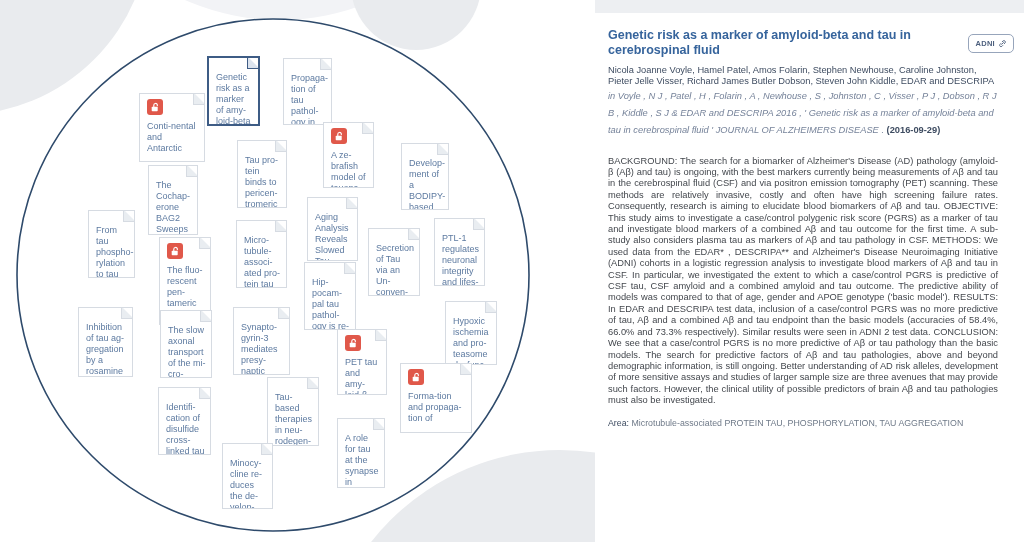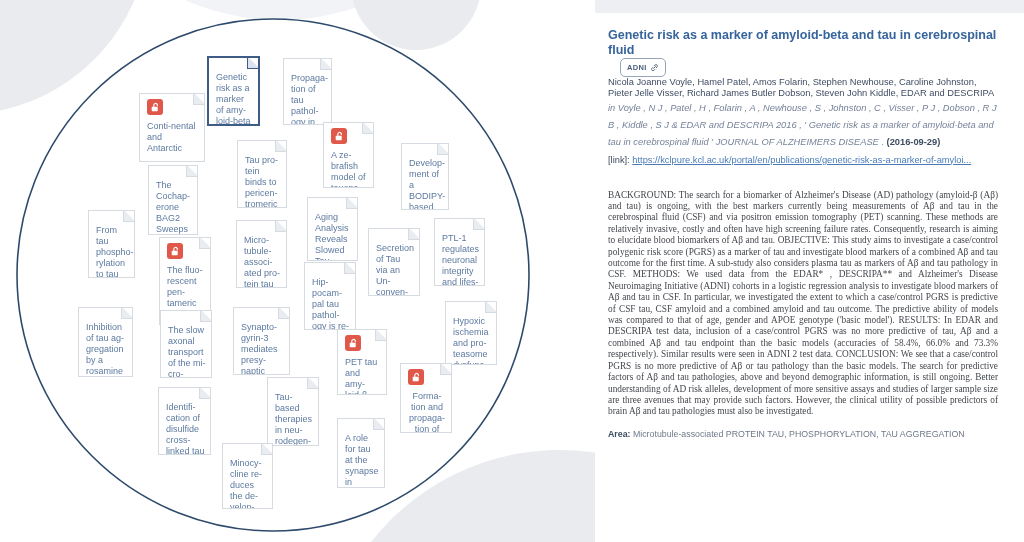--- a/index.html
+++ b/index.html
@@ -39,42 +39,41 @@
     margin:1px 0 6px 0;display:flex;align-items:center;justify-content:center;
   }
   .card .card-title{display:block;}
   .card.no-badge .card-title{padding-top:10px;}
   
   #detail-panel{
     position:absolute;left:595px;top:13px;width:429px;height:529px;
     background:#ffffff;box-sizing:border-box;
     padding:15px 26px 0 13px;
   }
-  .title-row{display:flex;align-items:flex-start;flex-direction:column;}
+  .title-row{display:flex;align-items:center;}
   .paper-title{
     color:#36649c;font-weight:bold;font-size:12.5px;line-height:15px;flex:1;
   }
   .link-btn{
     margin-left:12px;margin-right:-16px;flex:none;
     border:1px solid #97a5bb;border-radius:5px;background:#fff;
     color:#4c5f7d;font-size:7.5px;font-weight:bold;letter-spacing:.3px;
     padding:4px 6px;display:flex;align-items:center;gap:3px;cursor:pointer;
   }
-  .authors{font-size:9.3px;color:#3e4c61;line-height:10.8px;}
+  .authors{font-size:9.3px;color:#3e4c61;line-height:10.8px;margin-top:7px;}
   .citation{font-size:9.3px;color:#76839a;font-style:italic;line-height:17px;margin-top:1px;}
   .citation .date{font-style:normal;font-weight:bold;color:#3e4c61;}
   .link-line{font-size:9.3px;color:#3e4c61;margin-top:4px;}
   .link-line a{color:#4a7bb7;text-decoration:underline;cursor:pointer;}
   .abstract{
-    margin-top:25px;font-size:9.3px;color:#43474d;line-height:11.4px;
+    margin-top:17px;font-size:9.3px;color:#43474d;line-height:11.4px;
     text-align:justify;
-    font-family:Liberation Serif, serif;
   }
   .area-line{margin-top:11px;font-size:8.8px;color:#6e7988;}
-  .area-line .area-label{font-weight:bold;color:#3e4c61;text-align:center;}
+  .area-line .area-label{font-weight:normal;color:#3e4c61;text-align:center;}
 </style>
 </head>
 <body>
 
 <div id="viz-canvas">
 
   <div class="blob dark" style="left:-230px;top:-265px;width:380px;height:380px;"></div>
   <div class="blob light" style="left:44px;top:-452px;width:472px;height:472px;"></div>
   <div class="blob dark" style="left:351px;top:-80px;width:130px;height:130px;"></div>
   <div class="blob dark" style="left:320px;top:450px;width:480px;height:480px;"></div>
@@ -191,21 +190,21 @@
       <div class="card" style="left: 337px; top: 329px; width: 50px; height: 66px;">
     <span class="fold"></span>
     <span class="oa-badge">
       <svg width="12" height="12" viewBox="0 0 16 16">
         <path d="M6.4 8 L6.4 5.4 A2.4 2.4 0 0 1 11.1 5 L11.1 6.2" fill="none" stroke="#ffffff" stroke-width="1.5" stroke-linecap="round"></path>
         <rect x="3.6" y="7.6" width="8" height="6" rx="1" fill="#ffffff"></rect>
       </svg>
     </span>
     <span class="card-title">PET tau and amy-loid-β burden</span>
   </div>
-      <div class="card" style="left: 400px; top: 363px; width: 52px; height: 70px; text-align: center;">
+      <div class="card" style="left: 400px; top: 363px; width: 72px; height: 70px;">
     <span class="fold"></span>
     <span class="oa-badge">
       <svg width="12" height="12" viewBox="0 0 16 16">
         <path d="M6.4 8 L6.4 5.4 A2.4 2.4 0 0 1 11.1 5 L11.1 6.2" fill="none" stroke="#ffffff" stroke-width="1.5" stroke-linecap="round"></path>
         <rect x="3.6" y="7.6" width="8" height="6" rx="1" fill="#ffffff"></rect>
       </svg>
     </span>
     <span class="card-title">Forma-tion and propaga-tion of</span>
   </div>
       <div class="card no-badge" style="left: 267px; top: 377px; width: 52px; height: 69px;">
@@ -236,16 +235,15 @@
     <div class="paper-title">Genetic risk as a marker of amyloid-beta and tau in cerebrospinal fluid</div>
     <button class="link-btn">
       <span>ADNI</span>
       <svg width="9" height="9" viewBox="0 0 16 16">
         <path d="M6.5 9.5 L9.8 6.2 M5 8 L3.4 9.6 a2.5 2.5 0 0 0 3.5 3.5 L8.5 11.5 M11 8.5 L12.6 6.9 a2.5 2.5 0 0 0 -3.5 -3.5 L7.5 4.9" fill="none" stroke="#4c5f7d" stroke-width="1.6" stroke-linecap="round"></path>
       </svg>
     </button>
   </div>
   <div class="authors">Nicola Joanne Voyle, Hamel Patel, Amos Folarin, Stephen Newhouse, Caroline Johnston, Pieter Jelle Visser, Richard James Butler Dobson, Steven John Kiddle, EDAR and DESCRIPA</div>
   <div class="citation"><span>in Voyle , N J , Patel , H , Folarin , A , Newhouse , S , Johnston , C , Visser , P J , Dobson , R J B , Kiddle , S J &amp; EDAR and DESCRIPA 2016 , ' Genetic risk as a marker of amyloid-beta and tau in cerebrospinal fluid ' JOURNAL OF ALZHEIMERS DISEASE . </span><span class="date">(2016-09-29)</span></div>
-  <div class="link-line"><span>[link]: </span><a>https://kclpure.kcl.ac.uk/portal/en/publications/genetic-risk-as-a-marker-of-amyloi...</a></div>
   <div class="abstract">BACKGROUND: The search for a biomarker of Alzheimer's Disease (AD) pathology (amyloid-β (Aβ) and tau) is ongoing, with the best markers currently being measurements of Aβ and tau in the cerebrospinal fluid (CSF) and via positron emission tomography (PET) scanning. These methods are relatively invasive, costly and often have high screening failure rates. Consequently, research is aiming to elucidate blood biomarkers of Aβ and tau. OBJECTIVE: This study aims to investigate a case/control polygenic risk score (PGRS) as a marker of tau and investigate blood markers of a combined Aβ and tau outcome for the first time. A sub-study also considers plasma tau as markers of Aβ and tau pathology in CSF. METHODS: We used data from the EDAR* , DESCRIPA** and Alzheimer's Disease Neuroimaging Initiative (ADNI) cohorts in a logistic regression analysis to investigate blood markers of Aβ and tau in CSF. In particular, we investigated the extent to which a case/control PGRS is predictive of CSF tau, CSF amyloid and a combined amyloid and tau outcome. The predictive ability of models was compared to that of age, gender and APOE genotype ('basic model'). RESULTS: In EDAR and DESCRIPA test data, inclusion of a case/control PGRS was no more predictive of tau, Aβ and a combined Aβ and tau endpoint than the basic models (accuracies of 58.4%, 66.0% and 73.3% respectively). Similar results were seen in ADNI 2 test data. CONCLUSION: We see that a case/control PGRS is no more predictive of Aβ or tau pathology than the basic models. The search for predictive factors of Aβ and tau pathologies, above and beyond demographic information, is still ongoing. Better understanding of AD risk alleles, development of more sensitive assays and studies of larger sample size are three avenues that may provide such factors. However, the clinical utility of possible predictors of brain Aβ and tau pathologies must also be investigated.</div>
   <div class="area-line"><span class="area-label">Area: </span><span>Microtubule-associated PROTEIN TAU, PHOSPHORYLATION, TAU AGGREGATION</span></div>
 </div>
 
 </body></html>

